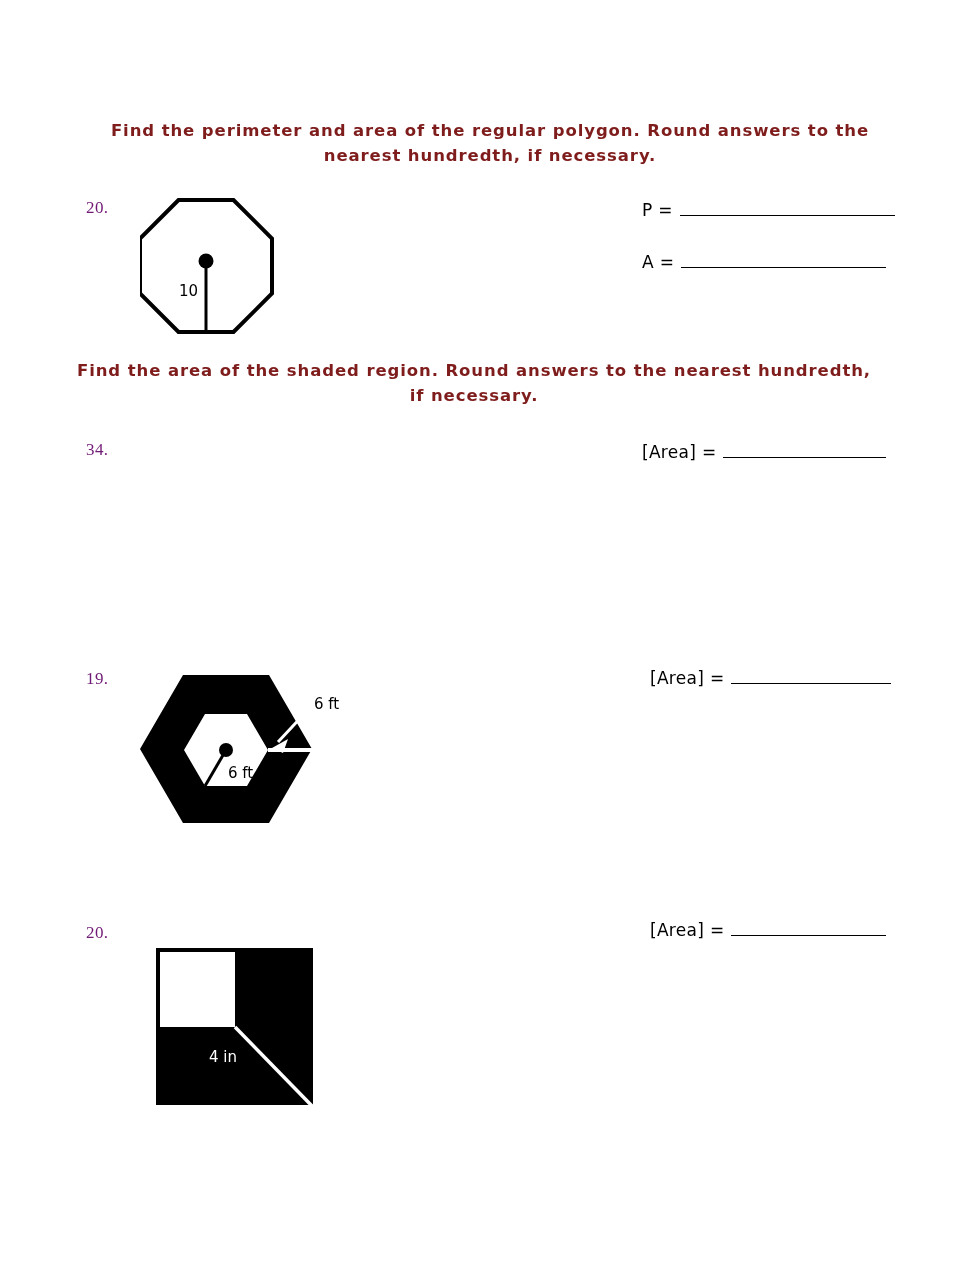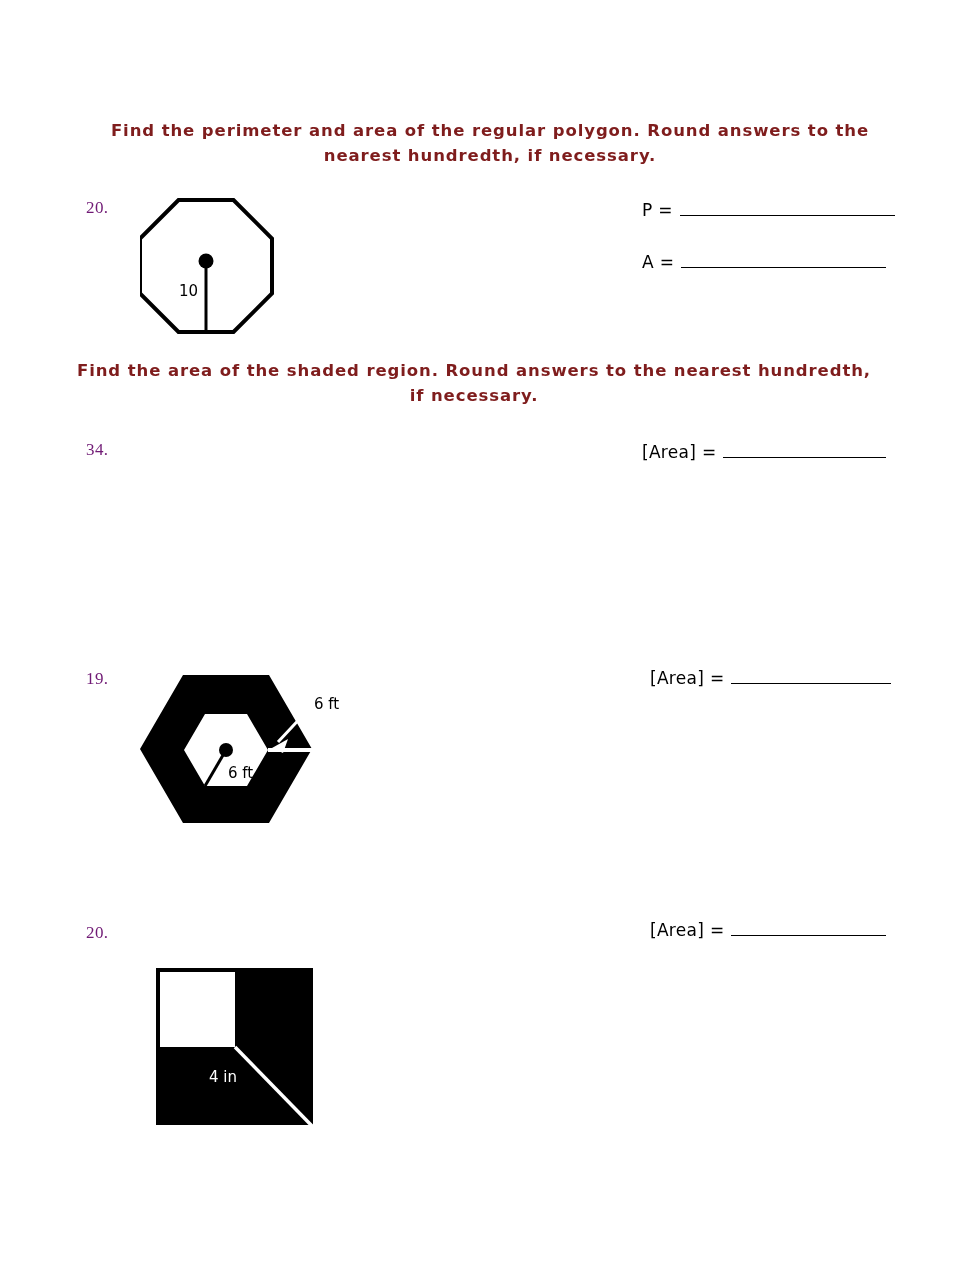--- a/index.html
+++ b/index.html
@@ -79,21 +79,21 @@
   #answer-22 .answer-blank { width: 160px; }
   #answer-23     { left: 650px; top: 920px; }
   #answer-23 .answer-blank { width: 155px; }
 
   .figure {
     position: absolute;
   }
   #figure-octagon  { left: 140px; top: 190px; }
   #figure-pentagon { left: 130px; top: 425px; }
   #figure-hexagon  { left: 128px; top: 664px; }
-  #figure-square   { left: 148px; top: 960px; }
+  #figure-square   { left: 148px; top: 940px; }
 
   .fig-label {
     font-family: "DejaVu Sans", sans-serif;
     font-size: 15px;
   }
 </style>
 </head>
 <body>
 
 <div class="page">

